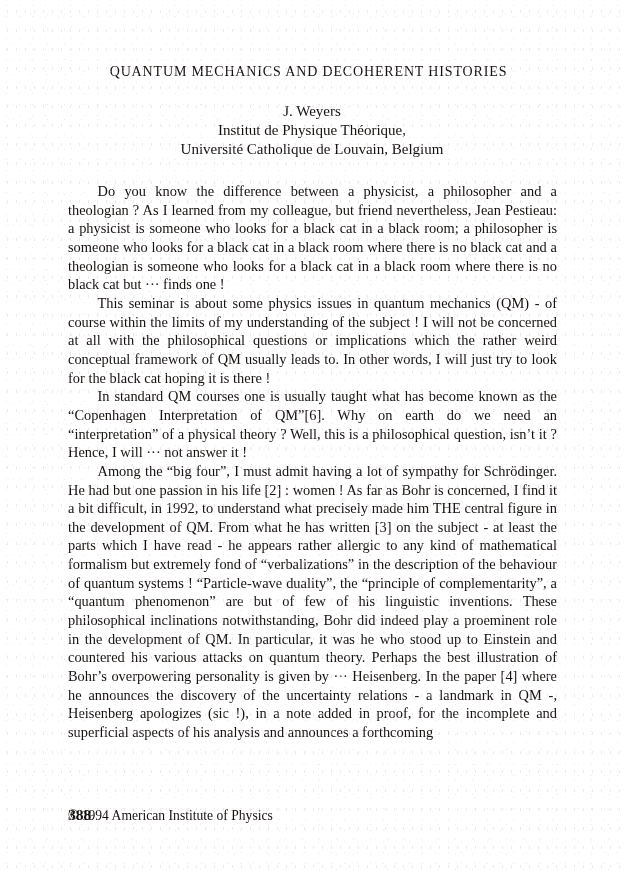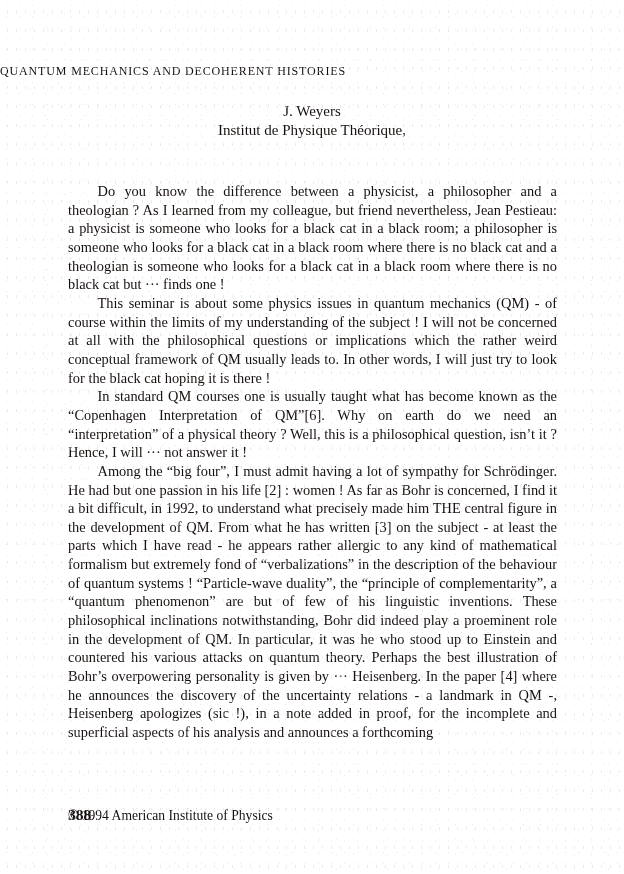--- a/index.html
+++ b/index.html
@@ -35,22 +35,22 @@
     position: absolute;
     inset: 0;
     z-index: 2;
   }
 
   .title {
     position: absolute;
     left: 0;
     right: 7px;
     top: 64px;
-    text-align: left;
-    font-size: 12px;
+    text-align: center;
+    font-size: 14px;
     letter-spacing: 0.85px;
     white-space: nowrap;
   }
 
   .byline {
     position: absolute;
     left: 0;
     right: 0;
     top: 102px;
     text-align: center;
@@ -103,20 +103,21 @@
 </head>
 <body>
 
 <div class="page">
 
   <div class="title">QUANTUM MECHANICS AND DECOHERENT HISTORIES</div>
 
   <div class="byline">
     <div>J. Weyers</div>
     <div>Institut de Physique Théorique,</div>
+    <div>Université Catholique de Louvain, Belgium</div>
   </div>
 
   <div class="body-text">
     <p>Do you know the difference between a physicist, a philosopher and a theologian ? As I learned from my colleague, but friend nevertheless, Jean Pestieau: a physicist is someone who looks for a black cat in a black room; a philosopher is someone who looks for a black cat in a black room where there is no black cat and a theologian is someone who looks for a black cat in a black room where there is no black cat but ··· finds one !</p>
     <p>This seminar is about some physics issues in quantum mechanics (QM) - of course within the limits of my understanding of the subject ! I will not be concerned at all with the philosophical questions or implications which the rather weird conceptual framework of QM usually leads to. In other words, I will just try to look for the black cat hoping it is there !</p>
     <p>In standard QM courses one is usually taught what has become known as the “Copenhagen Interpretation of QM”[6]. Why on earth do we need an “interpretation” of a physical theory ? Well, this is a philosophical question, isn’t it ? Hence, I will ··· not answer it !</p>
     <p>Among the “big four”, I must admit having a lot of sympathy for Schrödinger. He had but one passion in his life [2] : women ! As far as Bohr is concerned, I find it a bit difficult, in 1992, to understand what precisely made him THE central figure in the development of QM. From what he has written [3] on the subject - at least the parts which I have read - he appears rather allergic to any kind of mathematical formalism but extremely fond of “verbalizations” in the description of the behaviour of quantum systems ! “Particle-wave duality”, the “principle of complementarity”, a “quantum phenomenon” are but of few of his linguistic inventions. These philosophical inclinations notwithstanding, Bohr did indeed play a proeminent role in the development of QM. In particular, it was he who stood up to Einstein and countered his various attacks on quantum theory. Perhaps the best illustration of Bohr’s overpowering personality is given by ··· Heisenberg. In the paper [4] where he announces the discovery of the uncertainty relations - a landmark in QM -, Heisenberg apologizes (sic !), in a note added in proof, for the incomplete and superficial aspects of his analysis and announces a forthcoming</p>
   </div>
 
   <div class="footer">

